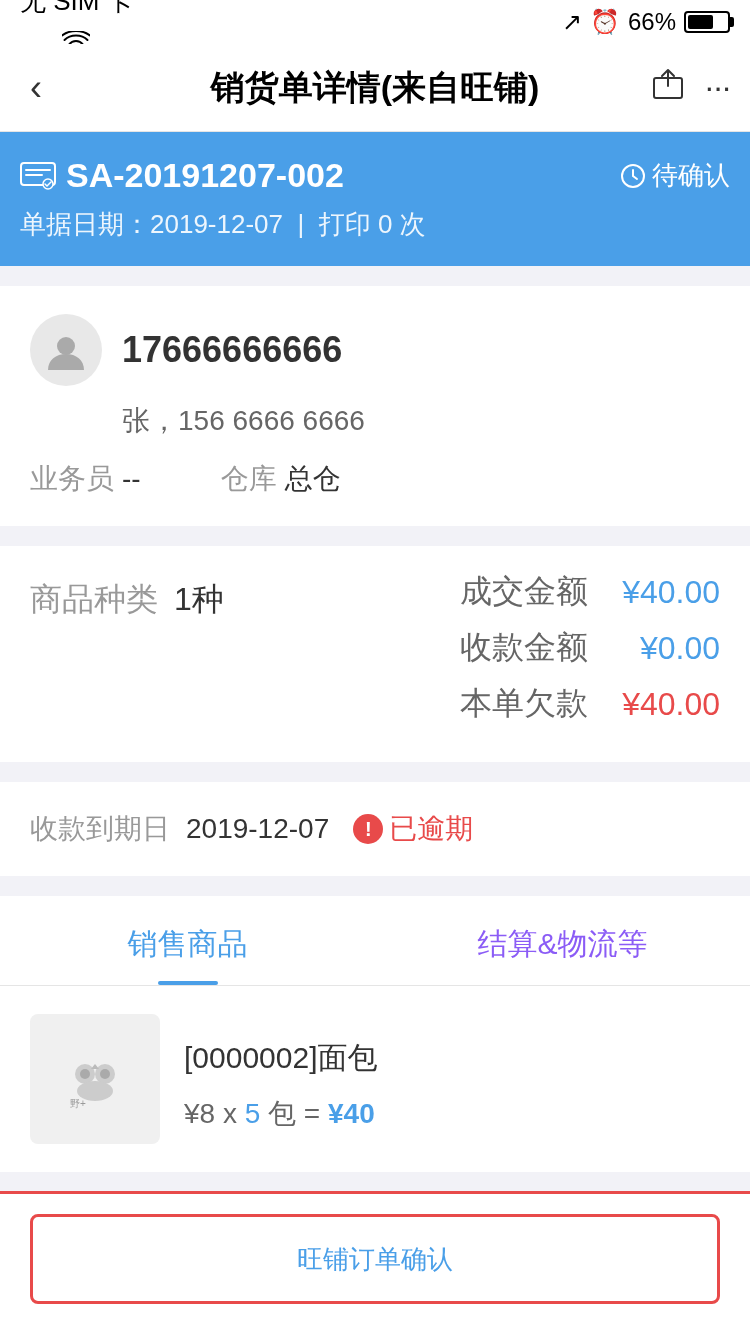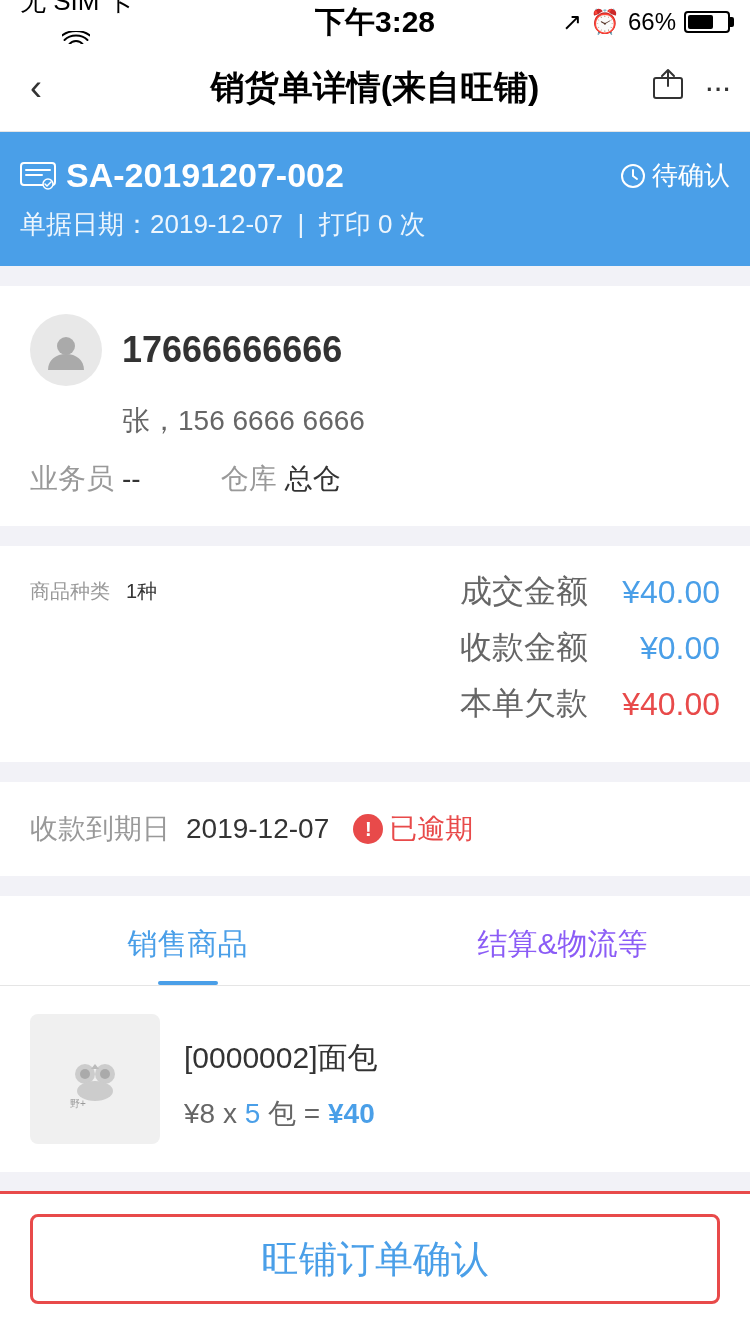--- a/index.html
+++ b/index.html
@@ -203,21 +203,21 @@
       padding: 24px 30px;
       margin-top: 20px;
       display: flex;
       align-items: flex-start;
     }
     .product-types {
       flex: 1;
       display: flex;
       align-items: flex-start;
       gap: 16px;
-      font-size: 20px;
+      font-size: 32px;
       color: #666;
       padding-top: 8px;
     }
     .product-types-value {
       color: #333;
     }
     .financial-amounts {
       text-align: right;
     }
     .amount-row {
@@ -370,21 +370,21 @@
       background: #fff;
       padding: 20px 30px 30px;
       border-top: 3px solid #e84a4a;
     }
     .confirm-button {
       width: 100%;
       height: 90px;
       background: #fff;
       border: 3px solid #e84a4a;
       border-radius: 8px;
-      font-size: 38px;
+      font-size: 26px;
       font-weight: 500;
       color: #4a9fe8;
       cursor: pointer;
       display: flex;
       align-items: center;
       justify-content: center;
     }
   </style>
 </head>
 <body>
@@ -394,21 +394,20 @@
     <span>无 SIM 卡</span>
     <span>
       <svg width="28" height="22" viewBox="0 0 28 22" fill="none">
         <path d="M14 18a2.5 2.5 0 1 1 0 5 2.5 2.5 0 0 1 0-5z" fill="#000"></path>
         <path d="M7 13.5C9 11 11.4 10 14 10s5 1 7 3.5" stroke="#000" stroke-width="2" fill="none" stroke-linecap="round"></path>
         <path d="M2.5 9C5.5 6 9.5 4.5 14 4.5s8.5 1.5 11.5 4.5" stroke="#000" stroke-width="2" fill="none" stroke-linecap="round"></path>
         <path d="M0 4.5C4 1.5 8.8 0 14 0s10 1.5 14 4.5" stroke="#000" stroke-width="2" fill="none" stroke-linecap="round"></path>
       </svg>
     </span>
   </div>
-  <div class="status-center">下午3:28</div>
   <div class="status-right">
     <span>↗</span>
     <span>⏰</span>
     <span>66%</span>
     <div class="battery-icon">
       <div class="battery-fill"></div>
     </div>
   </div>
 </div>
 

